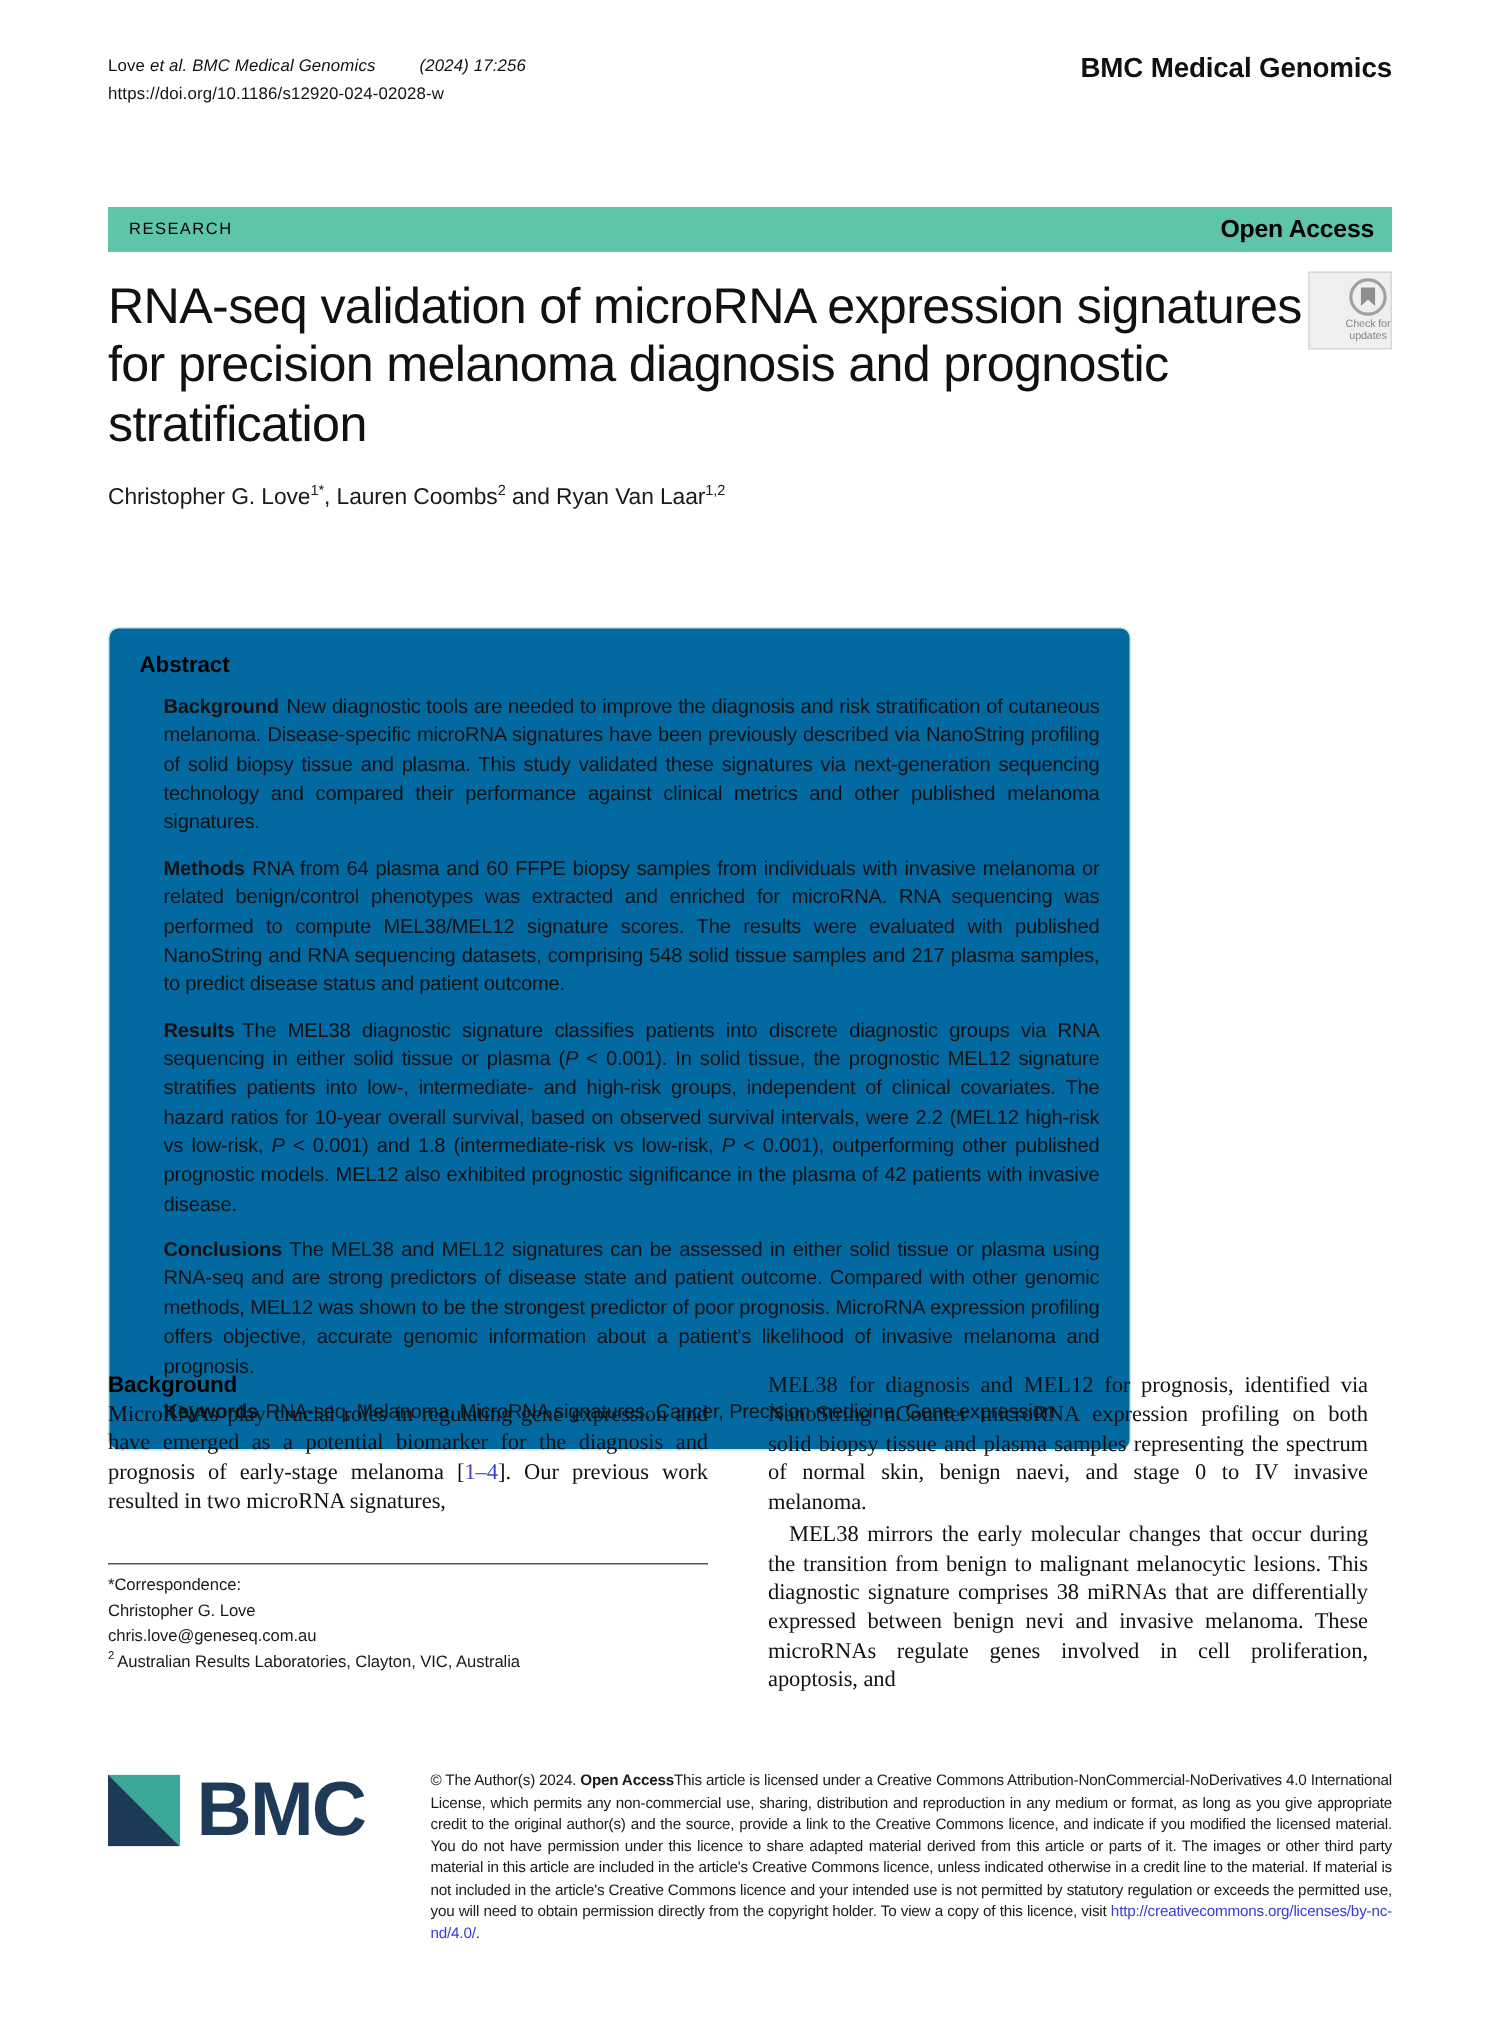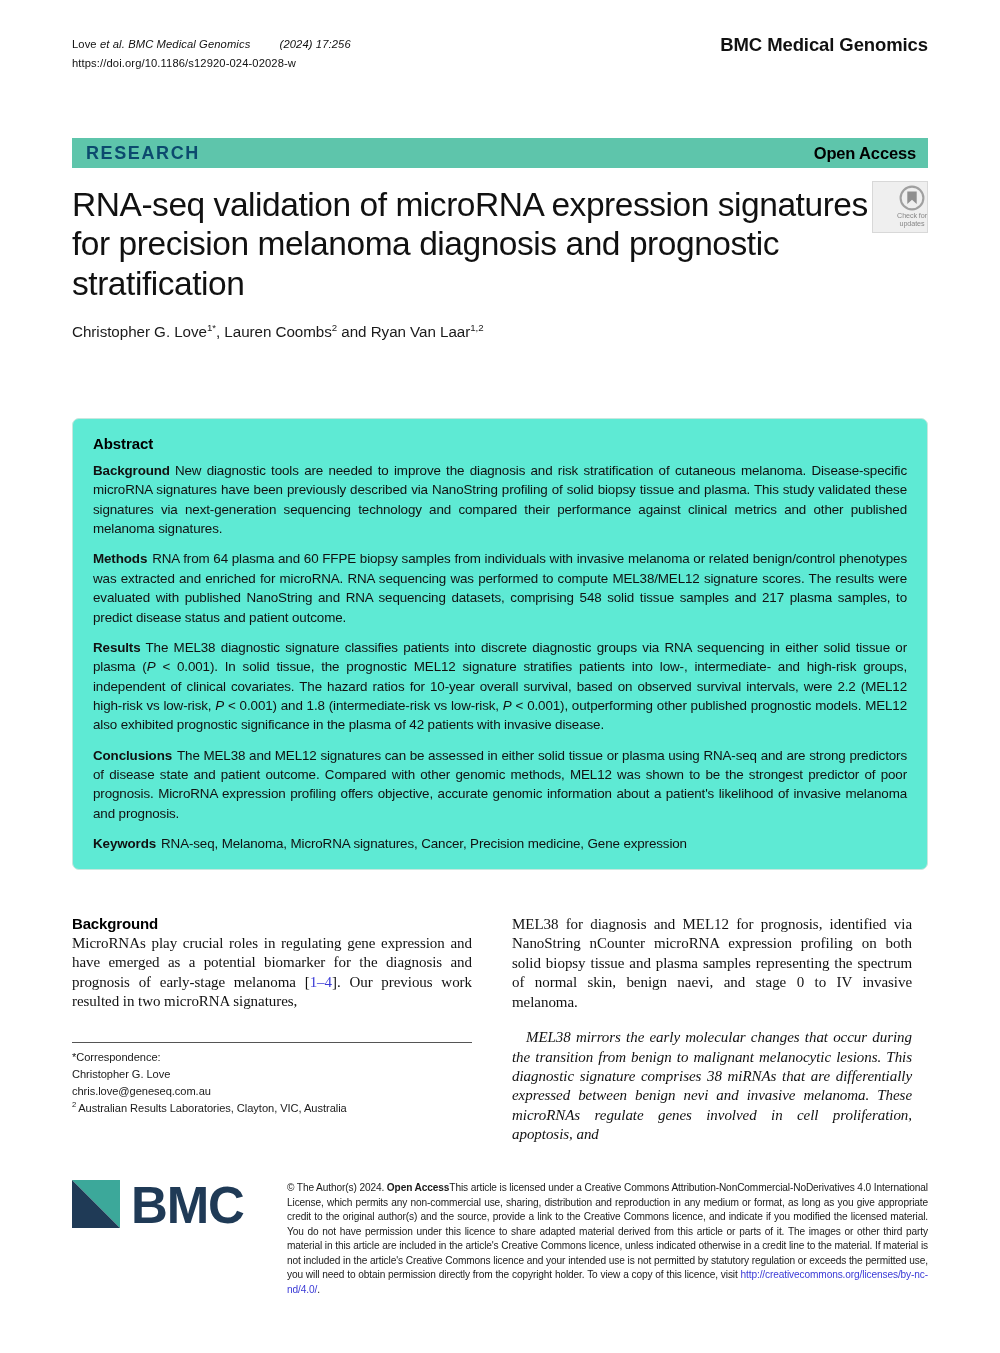--- a/index.html
+++ b/index.html
@@ -68,24 +68,24 @@
     top: 138px;
     width: 856px;
     height: 30px;
     background: #5ec5ab;
     display: flex;
     align-items: center;
     justify-content: space-between;
     padding: 0 12px 0 14px;
   }
   .banner .research {
-    font-size: 18px;
-    font-weight: 700;
+    font-size: 11px;
+    font-weight: 400;
     letter-spacing: 0.09em;
-    color: #0c4a6e;
+    color: #000000;
   }
   .banner .openaccess {
     font-size: 16.5px;
     font-weight: 700;
     letter-spacing: -0.15px;
     color: #000;
   }
 
   
   .title-wrap {
@@ -139,38 +139,38 @@
     color: #878787;
     margin-top: 1px;
     letter-spacing: -0.1px;
   }
 
   
   .abstract-box {
     position: absolute;
     left: 72px;
     top: 418px;
-    width: 856px;
+    width: 682px;
     border: 1.4px solid #c8e7de;
     border-radius: 7px;
     padding: 16px 20px 16px 20px;
-    background: #5eead4;
+    background: #0369a1;
   }
   .abstract-title {
     font-size: 15px;
     font-weight: 700;
     color: #000;
     margin: 0 0 9px 0;
     letter-spacing: -0.1px;
   }
   .abs-para {
     font-size: 13.4px;
     line-height: 1.445;
     color: #111;
-    margin: 0 0 11px 0;
+    margin: 0 0 11px 16px;
     text-align: justify;
     letter-spacing: -0.12px;
     hyphens: none;
   }
   .abs-para:last-child { margin-bottom: 0; }
   .abs-para .lead {
     font-weight: 700;
     margin-right: 5px;
   }
   .abs-para .italic { font-style: italic; }
@@ -201,21 +201,21 @@
   }
   .serif-p {
     font-family: "Liberation Serif", serif;
     font-size: 15px;
     line-height: 1.295;
     text-align: justify;
     color: #111;
     margin: 0;
     letter-spacing: -0.05px;
   }
-  .serif-p.indent { text-indent: 14px; margin-top: 16px; font-style: italic; }
+  .serif-p.indent { text-indent: 14px; margin-top: 2px; }
   .ref-link { color: #3a3ad6; }
 
   
   .corr {
     position: absolute;
     left: 72px;
     top: 1042px;
     width: 400px;
   }
   .corr-rule {
@@ -243,21 +243,21 @@
     left: 72px;
     top: 1178px;
     width: 856px;
     display: flex;
     align-items: flex-start;
   }
   .bmc-logo {
     width: 215px;
     flex: 0 0 215px;
     display: flex;
-    align-items: flex-start;
+    align-items: flex-end;
     padding-top: 2px;
   }
   .bmc-mark {
     width: 48px;
     height: 48px;
     position: relative;
     flex: 0 0 48px;
   }
   .bmc-mark .tri-dark {
     position: absolute;

